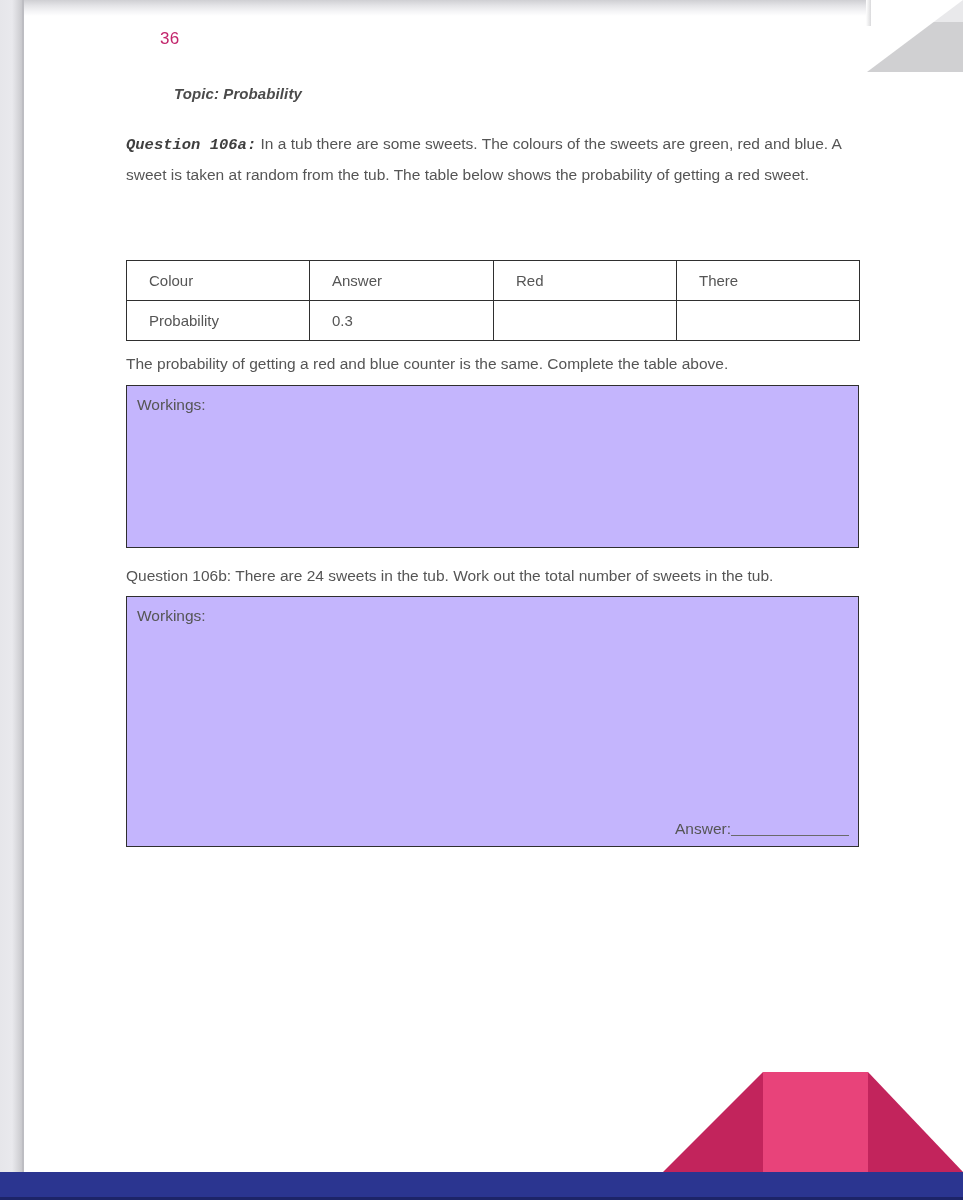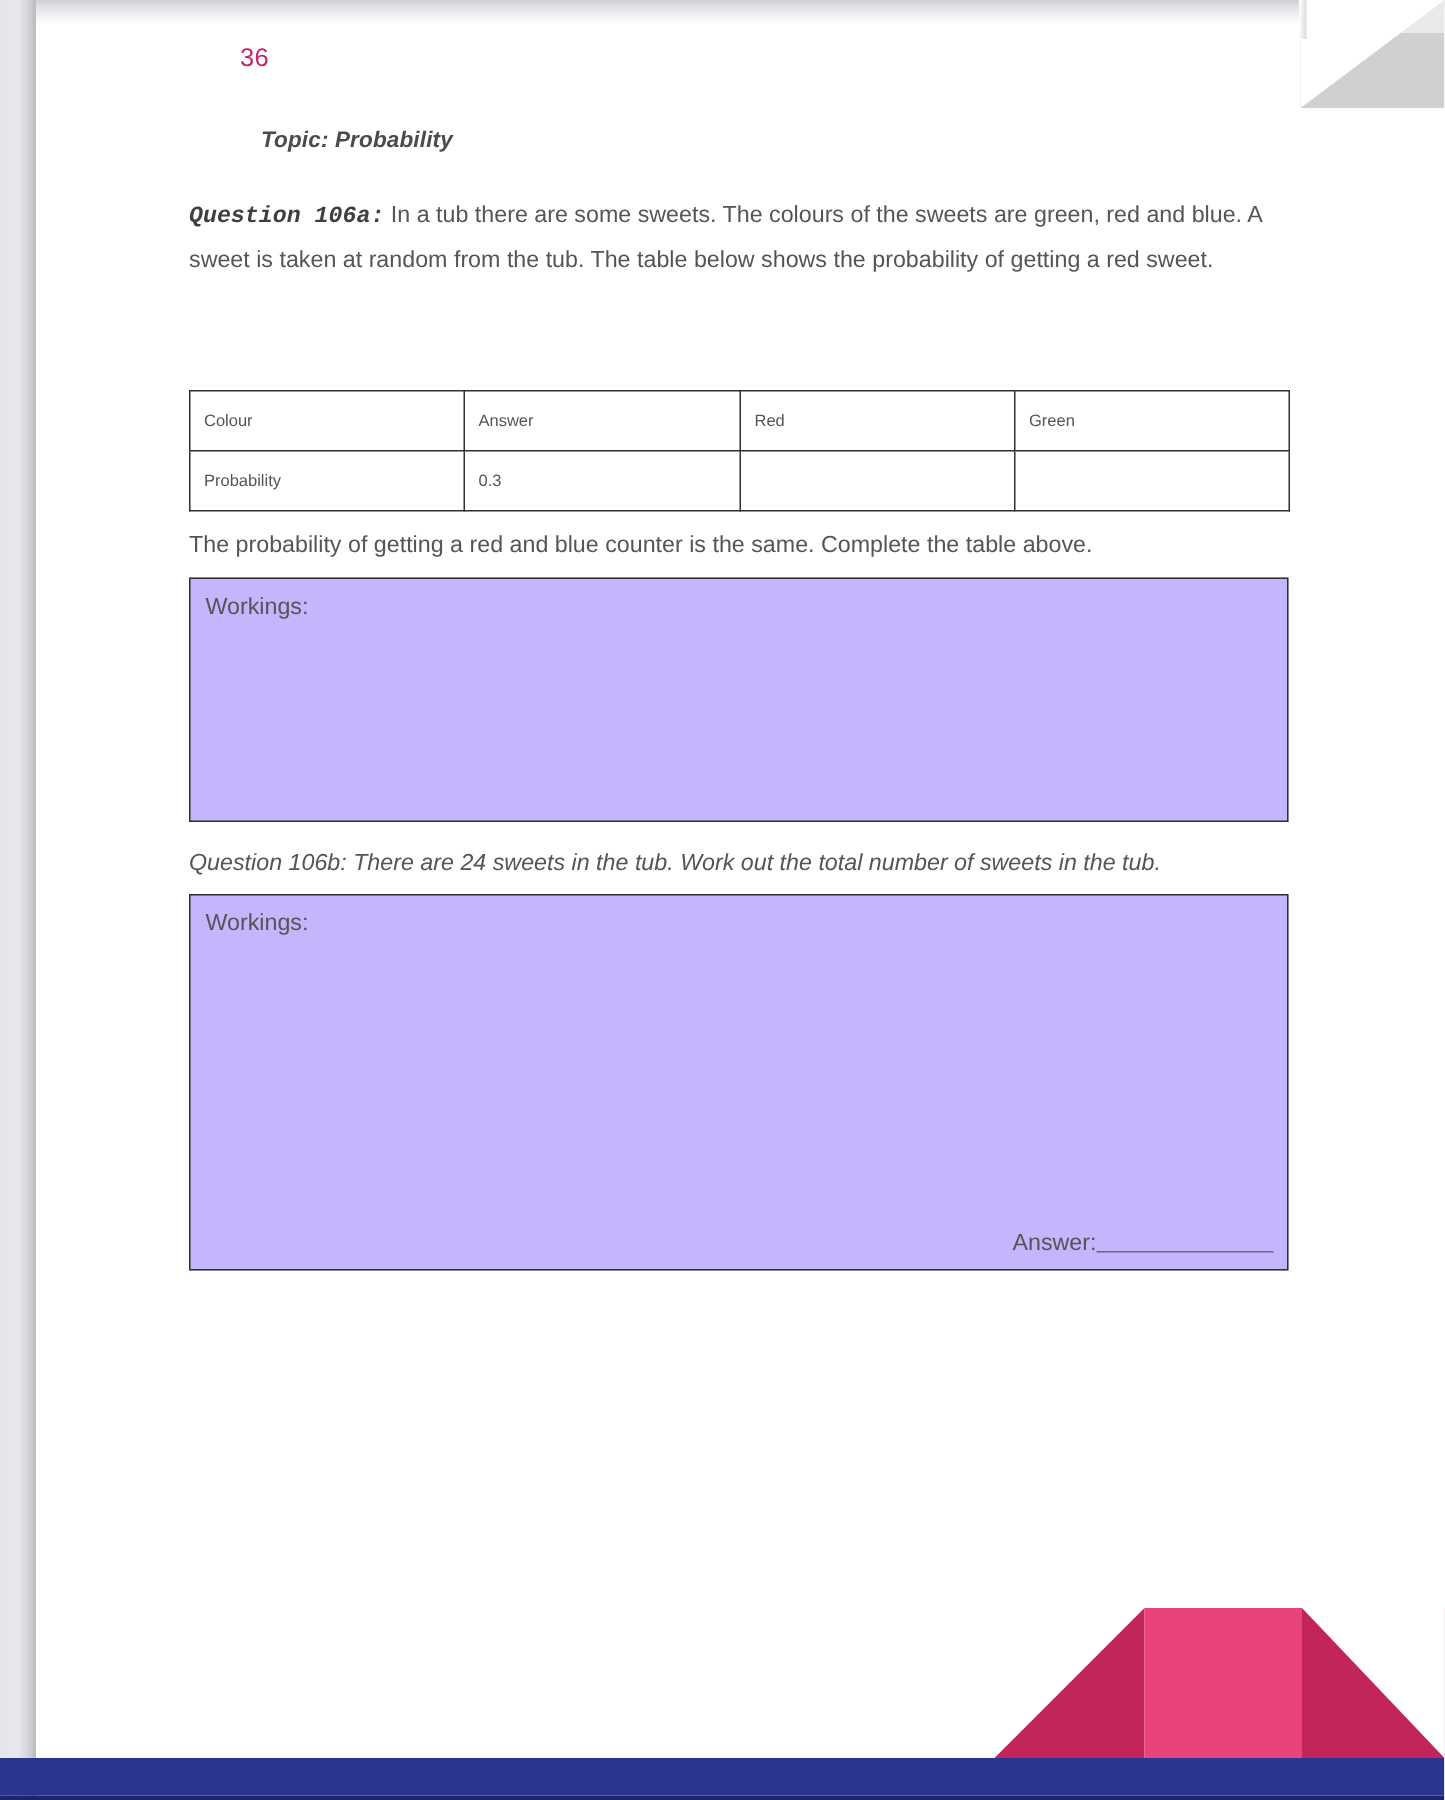--- a/index.html
+++ b/index.html
@@ -153,42 +153,41 @@
   table.prob-table {
     position: absolute;
     left: 126px; top: 260px;
     width: 733px;
     border-collapse: collapse;
     table-layout: fixed;
   }
   table.prob-table td {
     border: 1.5px solid #2f2f2f;
     height: 39px;
-    padding: 0 9px;
-    font-size: 11px;
+    padding: 0 22px;
+    font-size: 15px;
     color: #555555;
     vertical-align: middle;
   }
   table.prob-table col.c1 { width: 183px; }
   table.prob-table col.c2 { width: 184px; }
   table.prob-table col.c3 { width: 183px; }
   table.prob-table col.c4 { width: 183px; }
 
   .lead-a {
     position: absolute;
     left: 126px; top: 355px;
     font-size: 15.5px;
     color: #555555;
   }
   .lead-b {
     position: absolute;
     left: 126px; top: 567px;
     font-size: 15.5px;
     color: #555555;
-    font-style: italic;
   }
 
   .workings-box {
     position: absolute;
     left: 126px;
     width: 733px;
     border: 1.5px solid #2f2f2f;
     box-sizing: border-box;
     background: #c4b5fd;
   }
@@ -249,21 +248,21 @@
       <col class="c1">
         <col class="c2">
         <col class="c3">
         <col class="c4">
     </colgroup>
     <tbody>
       <tr>
         <td>Colour</td>
         <td>Answer</td>
         <td>Red</td>
-        <td>Green</td>
+        <td>There</td>
       </tr>
       <tr>
         <td>Probability</td>
         <td>0.3</td>
         <td></td>
         <td></td>
       </tr>
     </tbody>
   </table>
 

